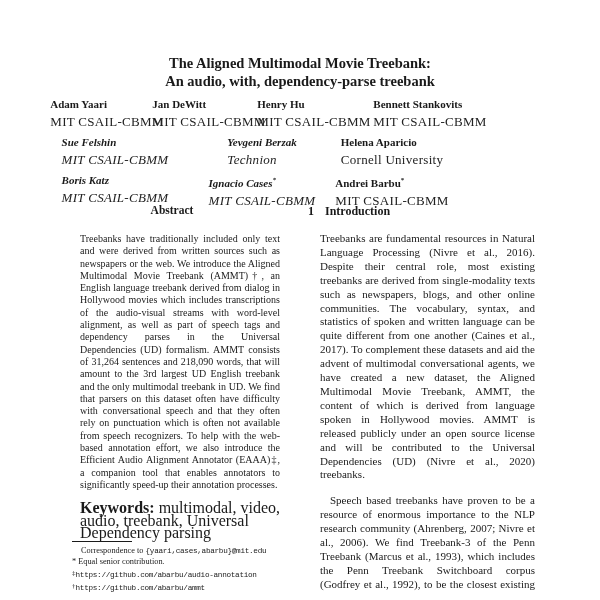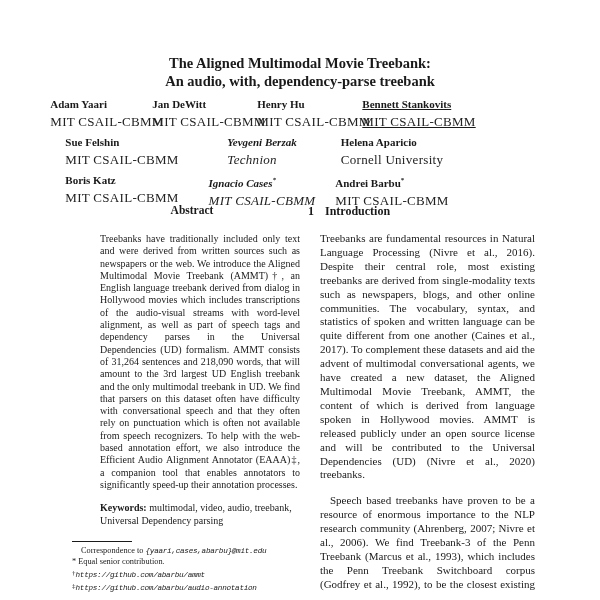--- a/index.html
+++ b/index.html
@@ -13,47 +13,47 @@
     text-align: center; font-weight: bold; font-size: 14.5px; line-height: 17.5px;
   }
   .author {
     position: absolute; transform: translateX(-50%);
     white-space: nowrap;
   }
   .author .name { font-weight: bold; font-size: 11px; line-height: 13px; }
   .author .name sup { font-size: 7px; }
   .author .affil { font-size: 13px; line-height: 9px; letter-spacing: 0.3px; margin-top: 6px; color: #222; }
   .r1 { top: 98px; }  .r2 { top: 136px; }  .r3 { top: 174px; }
-  .c1-1 { left: 107px; } .c1-2 { left: 209px; } .c1-3 { left: 314px; } .c1-4 { left: 419px; text-decoration: underline; }
-  .c3-1 { left: 122px; } .c3-2 { left: 262px; font-style: italic; } .c3-3 { left: 392px; }
+  .c1-1 { left: 107px; } .c1-2 { left: 209px; } .c1-3 { left: 314px; } .c1-4 { left: 430px; }
+  .c3-1 { left: 115px; font-style: italic; } .c3-2 { left: 262px; font-style: italic; } .c3-3 { left: 392px; }
 
-  .col-left { position: absolute; left: 84px; top: 204px; width: 216px; }
+  .col-left { position: absolute; left: 64px; top: 204px; width: 216px; }
   .abs-heading {
     margin: 0; width: 216px; text-align: center;
     font-size: 11.5px; font-weight: bold; line-height: 13px;
   }
   .abs-text {
     width: 200px; margin: 16px 0 0 16px;
     font-size: 10px; line-height: 12.3px; text-align: justify;
     hyphens: auto; -webkit-hyphens: auto;
   }
   .keywords {
     width: 200px; margin: 11px 0 0 16px;
-    font-size: 10px; line-height: 12.3px; text-align: left;
+    font-size: 16px; line-height: 12.3px; text-align: left;
   }
   .keywords .kw-label { font-weight: bold; }
 
   .footnotes {
     position: absolute; left: 72px; top: 541px; width: 218px;
     font-size: 8.3px; line-height: 10.9px; color: #1a1a1a;
   }
   .fn-rule { width: 60px; border-top: 1.2px solid #1a1a1a; margin-bottom: 4px; }
   .fn-corr { text-indent: 9px; }
   .fn-sym { font-size: 7px; vertical-align: 2px; }
-  .mono { font-family: "Liberation Mono", monospace; font-size: 7.7px; letter-spacing: -0.3px; font-style: italic; }
+  .mono { font-family: "Liberation Mono", monospace; font-size: 7.7px; letter-spacing: -0.3px; }
 
   .col-right { position: absolute; left: 308px; top: 204px; width: 239px; height: 388px; overflow: hidden; }
   .sec-heading { margin: 0 0 14px 0; font-size: 12px; font-weight: bold; line-height: 14px; }
   .sec-num { margin-right: 11px; }
   .col-right p {
     margin: 12px; font-size: 11px; line-height: 13.9px; text-align: justify;
     hyphens: auto; -webkit-hyphens: auto;
   }
   .p-indent { text-indent: 10px; }
 </style>
@@ -113,22 +113,22 @@
   <div class="col-left">
     <h2 class="abs-heading">Abstract</h2>
     <p class="abs-text">Treebanks have traditionally included only text and were derived from written sources such as newspapers or the web. We introduce the Aligned Multimodal Movie Treebank (AMMT)†, an English language treebank derived from dialog in Hollywood movies which includes transcriptions of the audio-visual streams with word-level alignment, as well as part of speech tags and dependency parses in the Universal Dependencies (UD) formalism. AMMT consists of 31,264 sentences and 218,090 words, that will amount to the 3rd largest UD English treebank and the only multimodal treebank in UD. We find that parsers on this dataset often have difficulty with conversational speech and that they often rely on punctuation which is often not available from speech recognizers. To help with the web-based annotation effort, we also introduce the Efficient Audio Alignment Annotator (EAAA)‡, a companion tool that enables annotators to significantly speed-up their annotation processes.</p>
     <p class="keywords"><span class="kw-label">Keywords:</span> <span>multimodal, video, audio, treebank, Universal Dependency parsing</span></p>
   </div>
 
   <div class="footnotes">
     <div class="fn-rule"></div>
     <div class="fn-corr"><span>Correspondence to </span><span class="mono">{yaari,cases,abarbu}@mit.edu</span></div>
     <div>* Equal senior contribution.</div>
+    <div><span class="fn-sym">‡</span><span class="mono">https://github.com/abarbu/audio-annotation</span></div>
     <div><span class="fn-sym">†</span><span class="mono">https://github.com/abarbu/ammt</span></div>
-    <div><span class="fn-sym">‡</span><span class="mono">https://github.com/abarbu/audio-annotation</span></div>
   </div>
 
   <div class="col-right">
     <h2 class="sec-heading"><span class="sec-num">1</span><span>Introduction</span></h2>
     <p>Treebanks are fundamental resources in Natural Language Processing (Nivre et al., 2016). Despite their central role, most existing treebanks are derived from single-modality texts such as newspapers, blogs, and other online communities. The vocabulary, syntax, and statistics of spoken and written language can be quite different from one another (Caines et al., 2017). To complement these datasets and aid the advent of multimodal conversational agents, we have created a new dataset, the Aligned Multimodal Movie Treebank, AMMT, the content of which is derived from language spoken in Hollywood movies. AMMT is released publicly under an open source license and will be contributed to the Universal Dependencies (UD) (Nivre et al., 2020) treebanks.</p>
     <p class="p-indent">Speech based treebanks have proven to be a resource of enormous importance to the NLP research community (Ahrenberg, 2007; Nivre et al., 2006). We find Treebank-3 of the Penn Treebank (Marcus et al., 1993), which includes the Penn Treebank Switchboard corpus (Godfrey et al., 1992), to be the closest existing dataset to AMMT. This corpus contains nearly one million transcribed words from Switchboard annotated with part of speech tags, dysfluencies, and parse trees, and it also in-</p>
   </div>
 
 </div>
 

